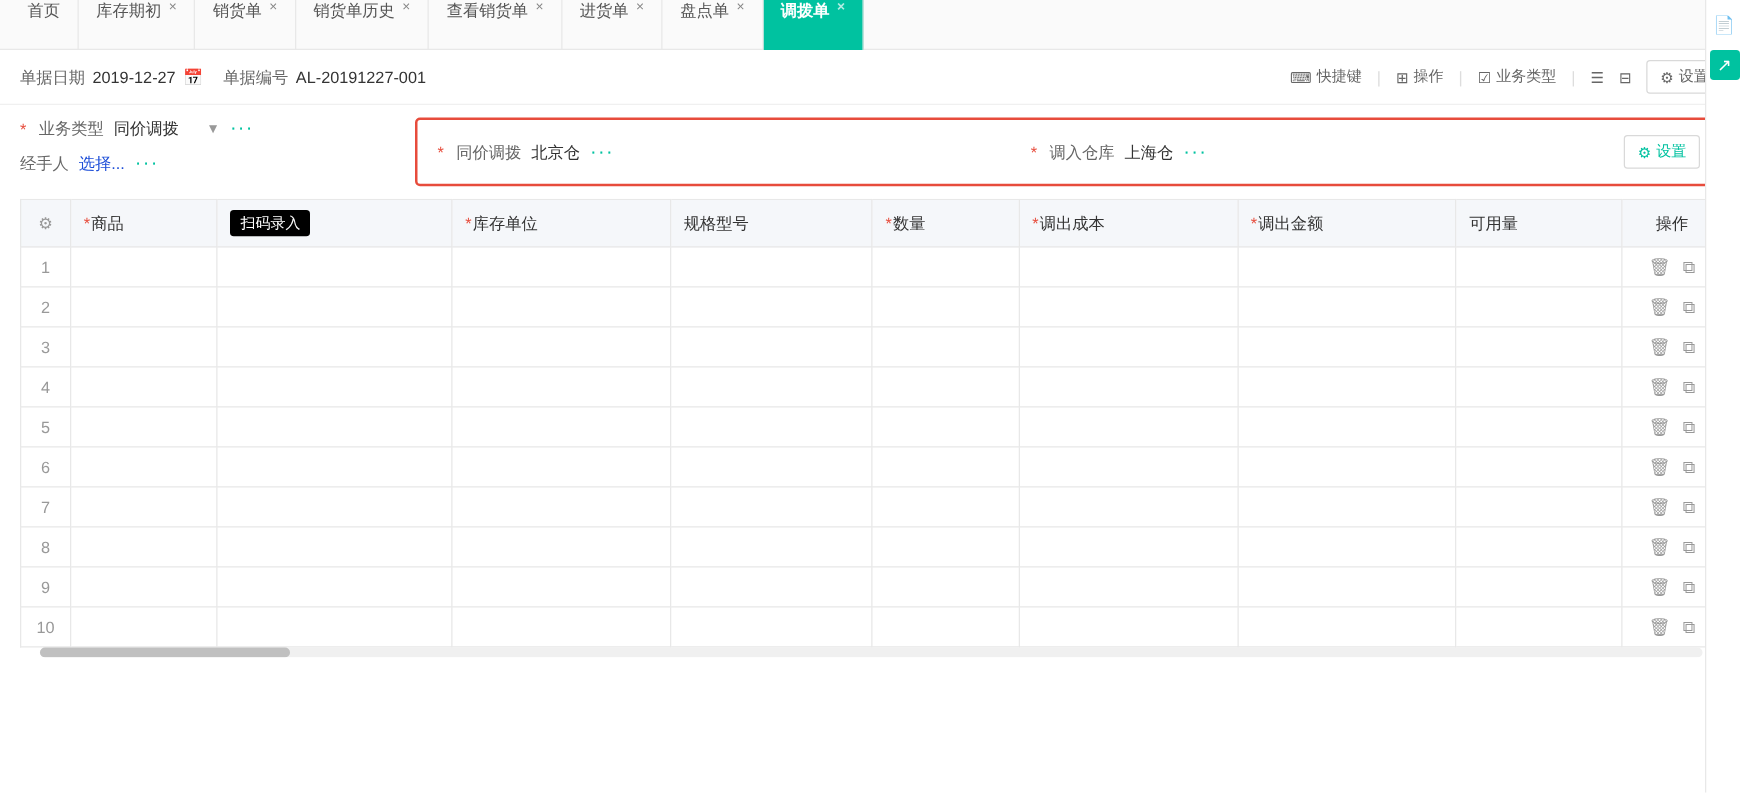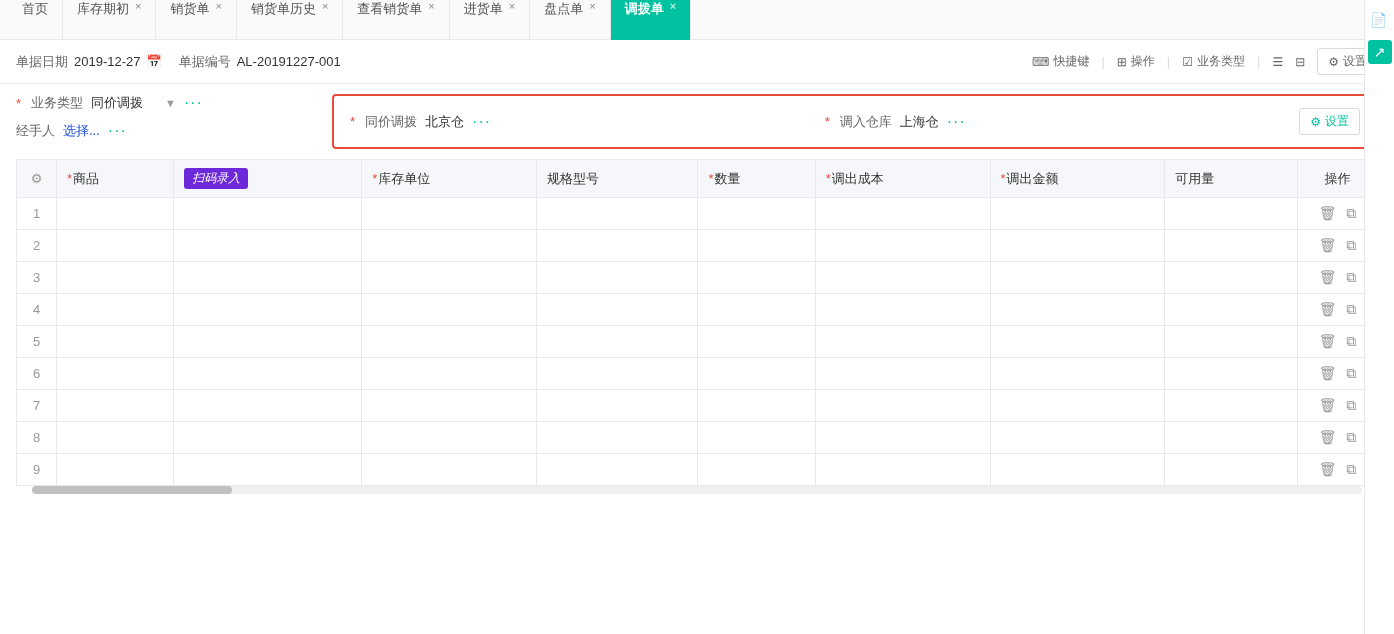--- a/index.html
+++ b/index.html
@@ -78,22 +78,22 @@
       border: 1px solid #e8e8e8; white-space: nowrap;
     }
     td {
       padding: 6px 10px; border: 1px solid #e8e8e8; color: #333;
       height: 32px; white-space: nowrap;
     }
     .col-num { width: 40px; text-align: center; color: #999; }
     .col-actions { width: 80px; text-align: center; }
     .action-btn { color: #999; cursor: pointer; margin: 0 3px; font-size: 14px; }
     .scan-btn {
-      background: #6d28d9; color: #fff; border: none; border-radius: 3px;
-      padding: 2px 8px; font-size: 12px; cursor: pointer; font-style: italic;
+      background: #000000; color: #fff; border: none; border-radius: 3px;
+      padding: 2px 8px; font-size: 12px; cursor: pointer;
     }
     .subtotal-row td { background: #fffbe6; font-weight: 500; }
     .required-col { color: #e74c3c; margin-right: 1px; }
     
     .th-gear { background: #f5f7fa; cursor: pointer; }
 
     
     .scroll-area { height: 8px; background: #f0f0f0; margin: 0 16px; border-radius: 4px; }
     .scroll-thumb { width: 200px; height: 8px; background: #c0c0c0; border-radius: 4px; }
 
@@ -387,20 +387,35 @@
         <td></td>
         <td></td>
         <td></td>
         <td></td>
         <td></td>
         <td class="col-actions">
           <span class="action-btn">🗑</span>
           <span class="action-btn">⧉</span>
         </td>
       </tr>
+        <tr>
+        <td class="col-num">10</td>
+        <td></td>
+        <td></td>
+        <td></td>
+        <td></td>
+        <td></td>
+        <td></td>
+        <td></td>
+        <td></td>
+        <td class="col-actions">
+          <span class="action-btn">🗑</span>
+          <span class="action-btn">⧉</span>
+        </td>
+      </tr>
       </tbody>
   </table>
   <div class="scroll-area">
     <div class="scroll-thumb"></div>
   </div>
 </div>
 
 <div class="right-sidebar">
   <div class="sidebar-icon">📄</div>
   <div class="sidebar-icon green">↗</div>

